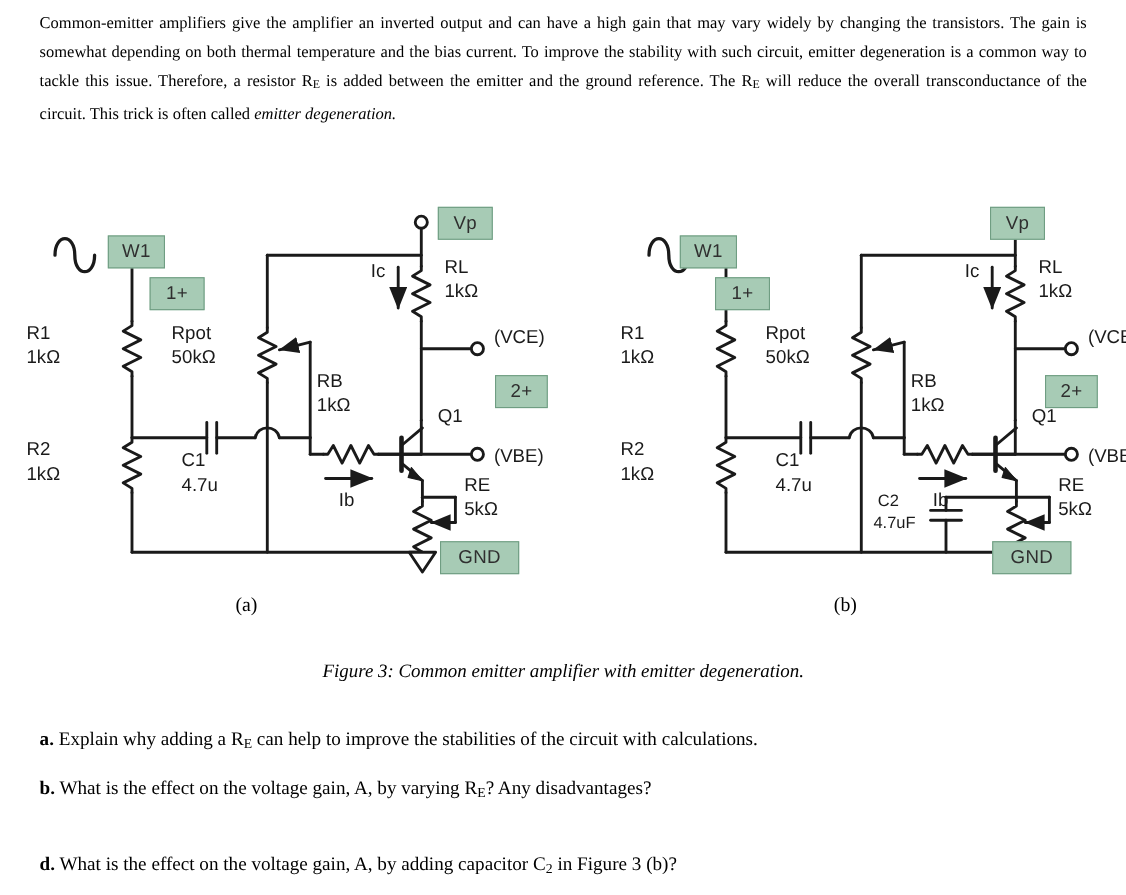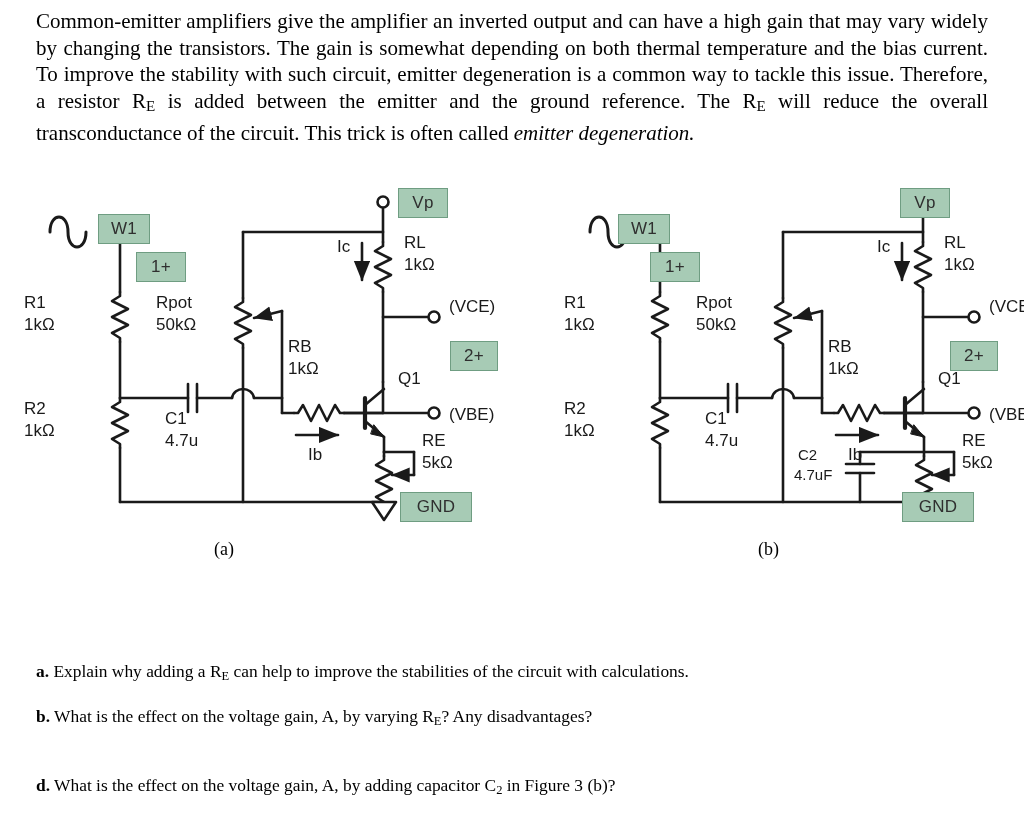--- a/index.html
+++ b/index.html
@@ -10,21 +10,21 @@
     color:#000;
     overflow:hidden;
     position:relative;
   }
   #page{position:relative;width:1024px;height:814px;}
 
   
   .intro{
     position:absolute;
     left:36px; top:8px; width:952px;
-    font-size:21px;
+    font-size:15px;
     line-height:26.6px;
     text-align:justify;
     text-justify:inter-word;
     font-family:"Liberation Serif", serif;
   }
   .intro .it{font-style:italic;}
   sub{font-size:0.72em;vertical-align:-0.22em;}
 
   .caption{
     position:absolute;
@@ -299,20 +299,21 @@
 
   <div class="chip" style="left:618px;top:214px;width:52px;height:30px;">W1</div>
   <div class="chip" style="left:650px;top:252px;width:50px;height:30px;">1+</div>
   <div class="chip" style="left:900px;top:188px;width:50px;height:30px;">Vp</div>
   <div class="chip" style="left:950px;top:341px;width:48px;height:30px;">2+</div>
   <div class="chip" style="left:902px;top:492px;width:72px;height:30px;">GND</div>
 
   <div class="subfig" id="subfig-a">(a)</div>
   <div class="subfig" id="subfig-b">(b)</div>
 
+  <div class="caption">Figure 3: Common emitter amplifier with emitter degeneration.</div>
 
   <div class="q" id="q-b">
     <b>b.</b>
     <span>What is the effect on the voltage gain, A, by varying R<sub>E</sub>? Any disadvantages?</span>
   </div>
   <div class="q" id="q-a">
     <b>a.</b>
     <span>Explain why adding a R<sub>E</sub> can help to improve the stabilities of the circuit with calculations.</span>
   </div>
   <div class="q" id="q-d">

